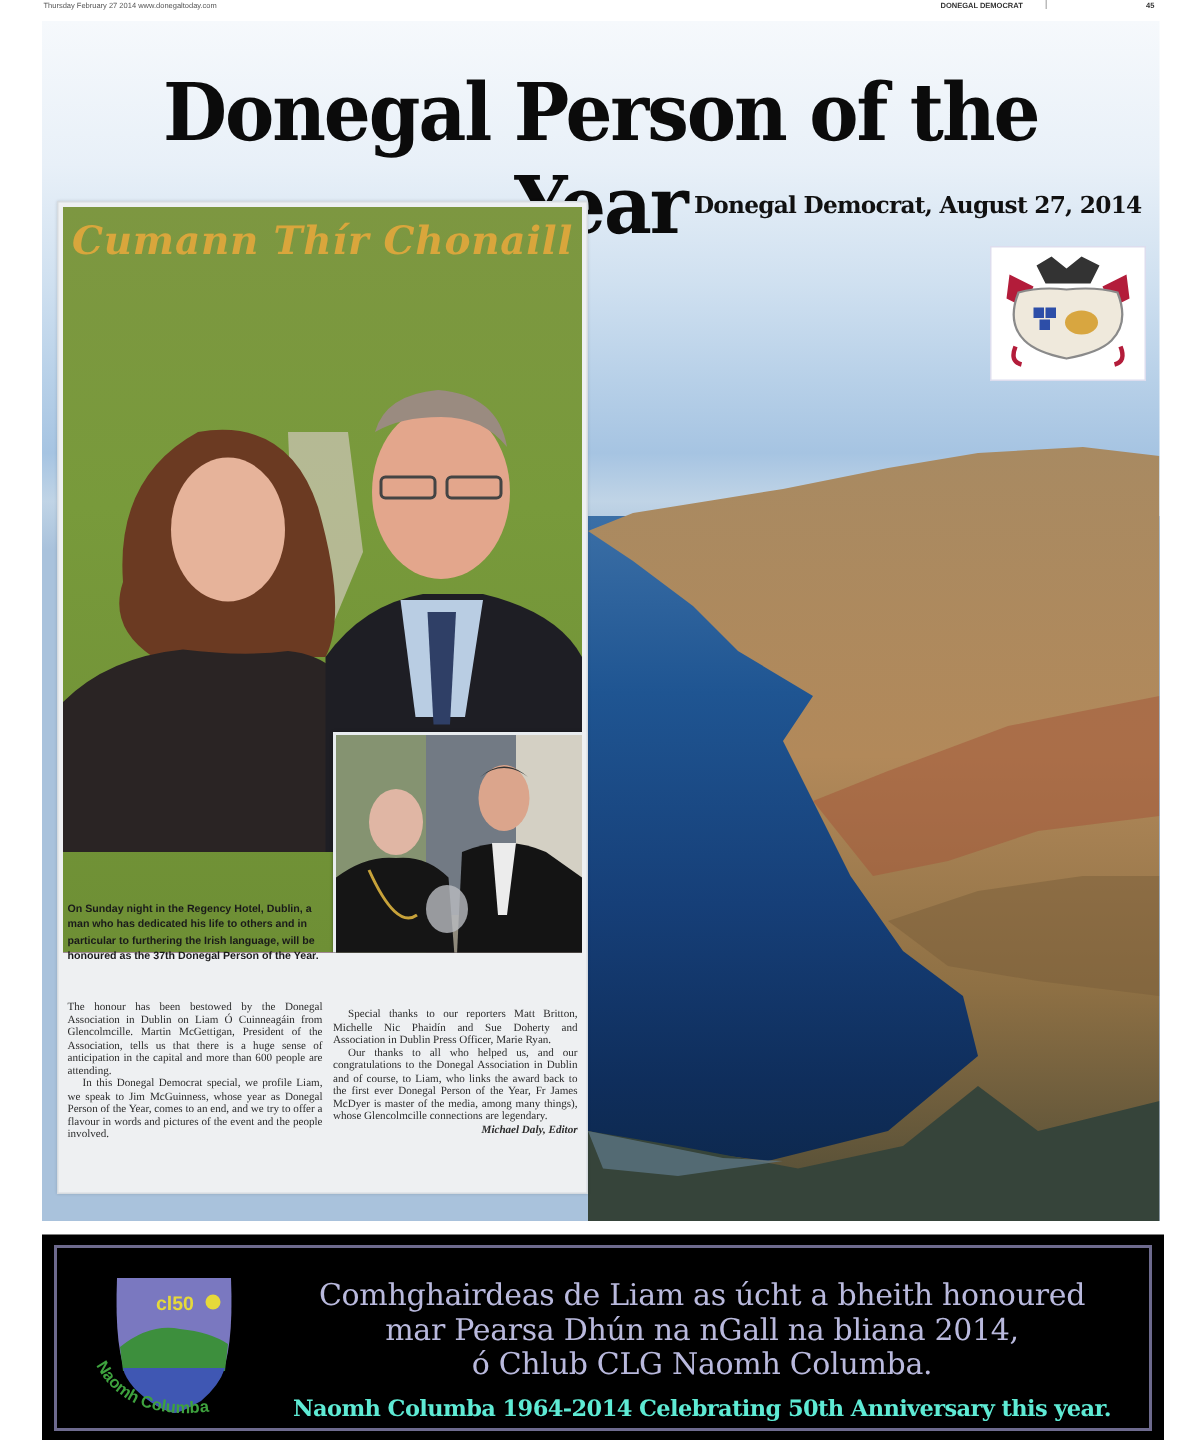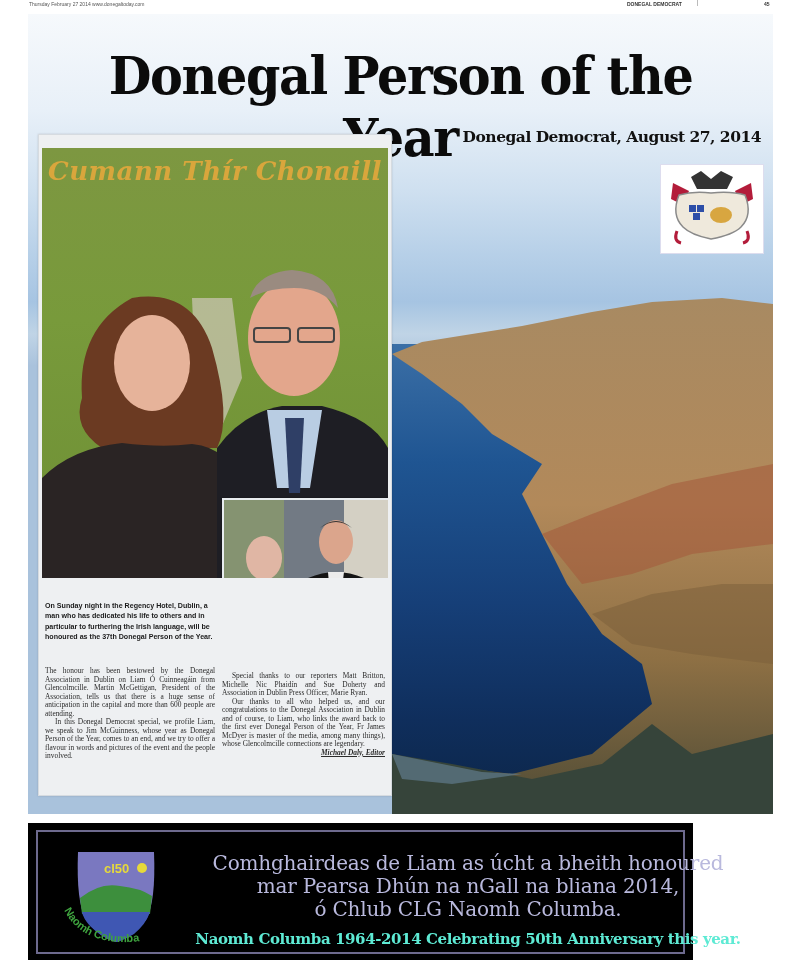--- a/index.html
+++ b/index.html
@@ -21,38 +21,38 @@
 
   .crest { position:absolute; left:632px; top:150px; width:102px; height:88px; background:#fff; border:1px solid #dde; }
 
   
   .sea { position:absolute; left:364px; top:330px; width:381px; height:470px;
     background: linear-gradient(180deg, #3b6fa6 0%, #1f5592 25%, #163f78 55%, #0f2e5c 80%, #0c2546 100%); }
   .cliffs { position:absolute; left:364px; top:270px; width:381px; height:530px; }
 
   
   .panel { position:absolute; left:10px; top:120px; width:352px; height:660px; background:#eef0f2; border:1px solid #d6dbe0; box-shadow:0 0 2px rgba(0,0,0,.15); }
-  .photo-main { position:absolute; left:3px; top:13px; width:346px; height:430px; overflow:hidden; background:#701a75; }
+  .photo-main { position:absolute; left:3px; top:3px; width:346px; height:497px; overflow:hidden; background:#701a75; }
   .photo-main .green { position:absolute; inset:0; background:linear-gradient(180deg,#7d9741 0%, #789a3b 40%, #6e8f35 100%); }
   .cumann { position:absolute; left:0; top:8px; width:346px; text-align:center; font-family:"DejaVu Serif", serif; font-weight:bold; font-style:italic; font-size:26px; color:#d9a63c; letter-spacing:0.5px; }
 
   .photo-inset { position:absolute; left:180px; top:350px; width:164px; height:160px; border:2px solid #e8ecef; background:#3a3a3a; overflow:hidden; box-shadow:0 0 2px rgba(0,0,0,.4); }
 
   .standfirst { position:absolute; left:6px; top:466px; width:168px; font-family:"Liberation Sans", sans-serif; font-weight:bold; font-size:7.1px; line-height:10.4px; color:#1a1a1a; }
 
   .col { position:absolute; font-family:"Liberation Serif", serif; font-size:7.4px; line-height:8.5px; color:#2b2b2b; text-align:justify; }
   .col1 { left:6px; top:532px; width:170px; }
   .col2 { left:183px; top:537px; width:163px; }
   .col p { margin:0; text-indent:10px; }
   .col p:first-child { text-indent:0; }
   .col2 p:first-child { text-indent:10px; }
-  .byline { font-weight:bold; font-style:italic; float:right;text-decoration:underline; }
+  .byline { font-weight:bold; font-style:italic; float:right; }
 
   
-  .ad { position:absolute; left:28px; top:823px; width:665px; height:137px; background:#000; }
+  .ad { position:absolute; left:28px; top:823px; width:748px; height:137px; background:#000; }
   .ad-inner { position:absolute; left:8px; top:7px; right:8px; bottom:6px; border:2px solid #6d6a8e; }
   .ad-line { position:absolute; left:150px; width:560px; text-align:center; font-family:"DejaVu Serif", serif; color:#b9b9dd; font-size:20px; line-height:22px; letter-spacing:-0.2px; }
   .ad-l1 { top:20px; }
   .ad-l2 { top:43px; }
   .ad-l3 { top:66px; }
   .ad-tag { position:absolute; left:150px; top:98px; width:560px; text-align:center; font-family:"DejaVu Serif", serif; font-weight:bold; color:#5eead4; font-size:15px; letter-spacing:-0.4px; }
   .club-logo { position:absolute; left:12px; top:10px; width:140px; height:115px; }
 </style>
 </head>
 <body>

